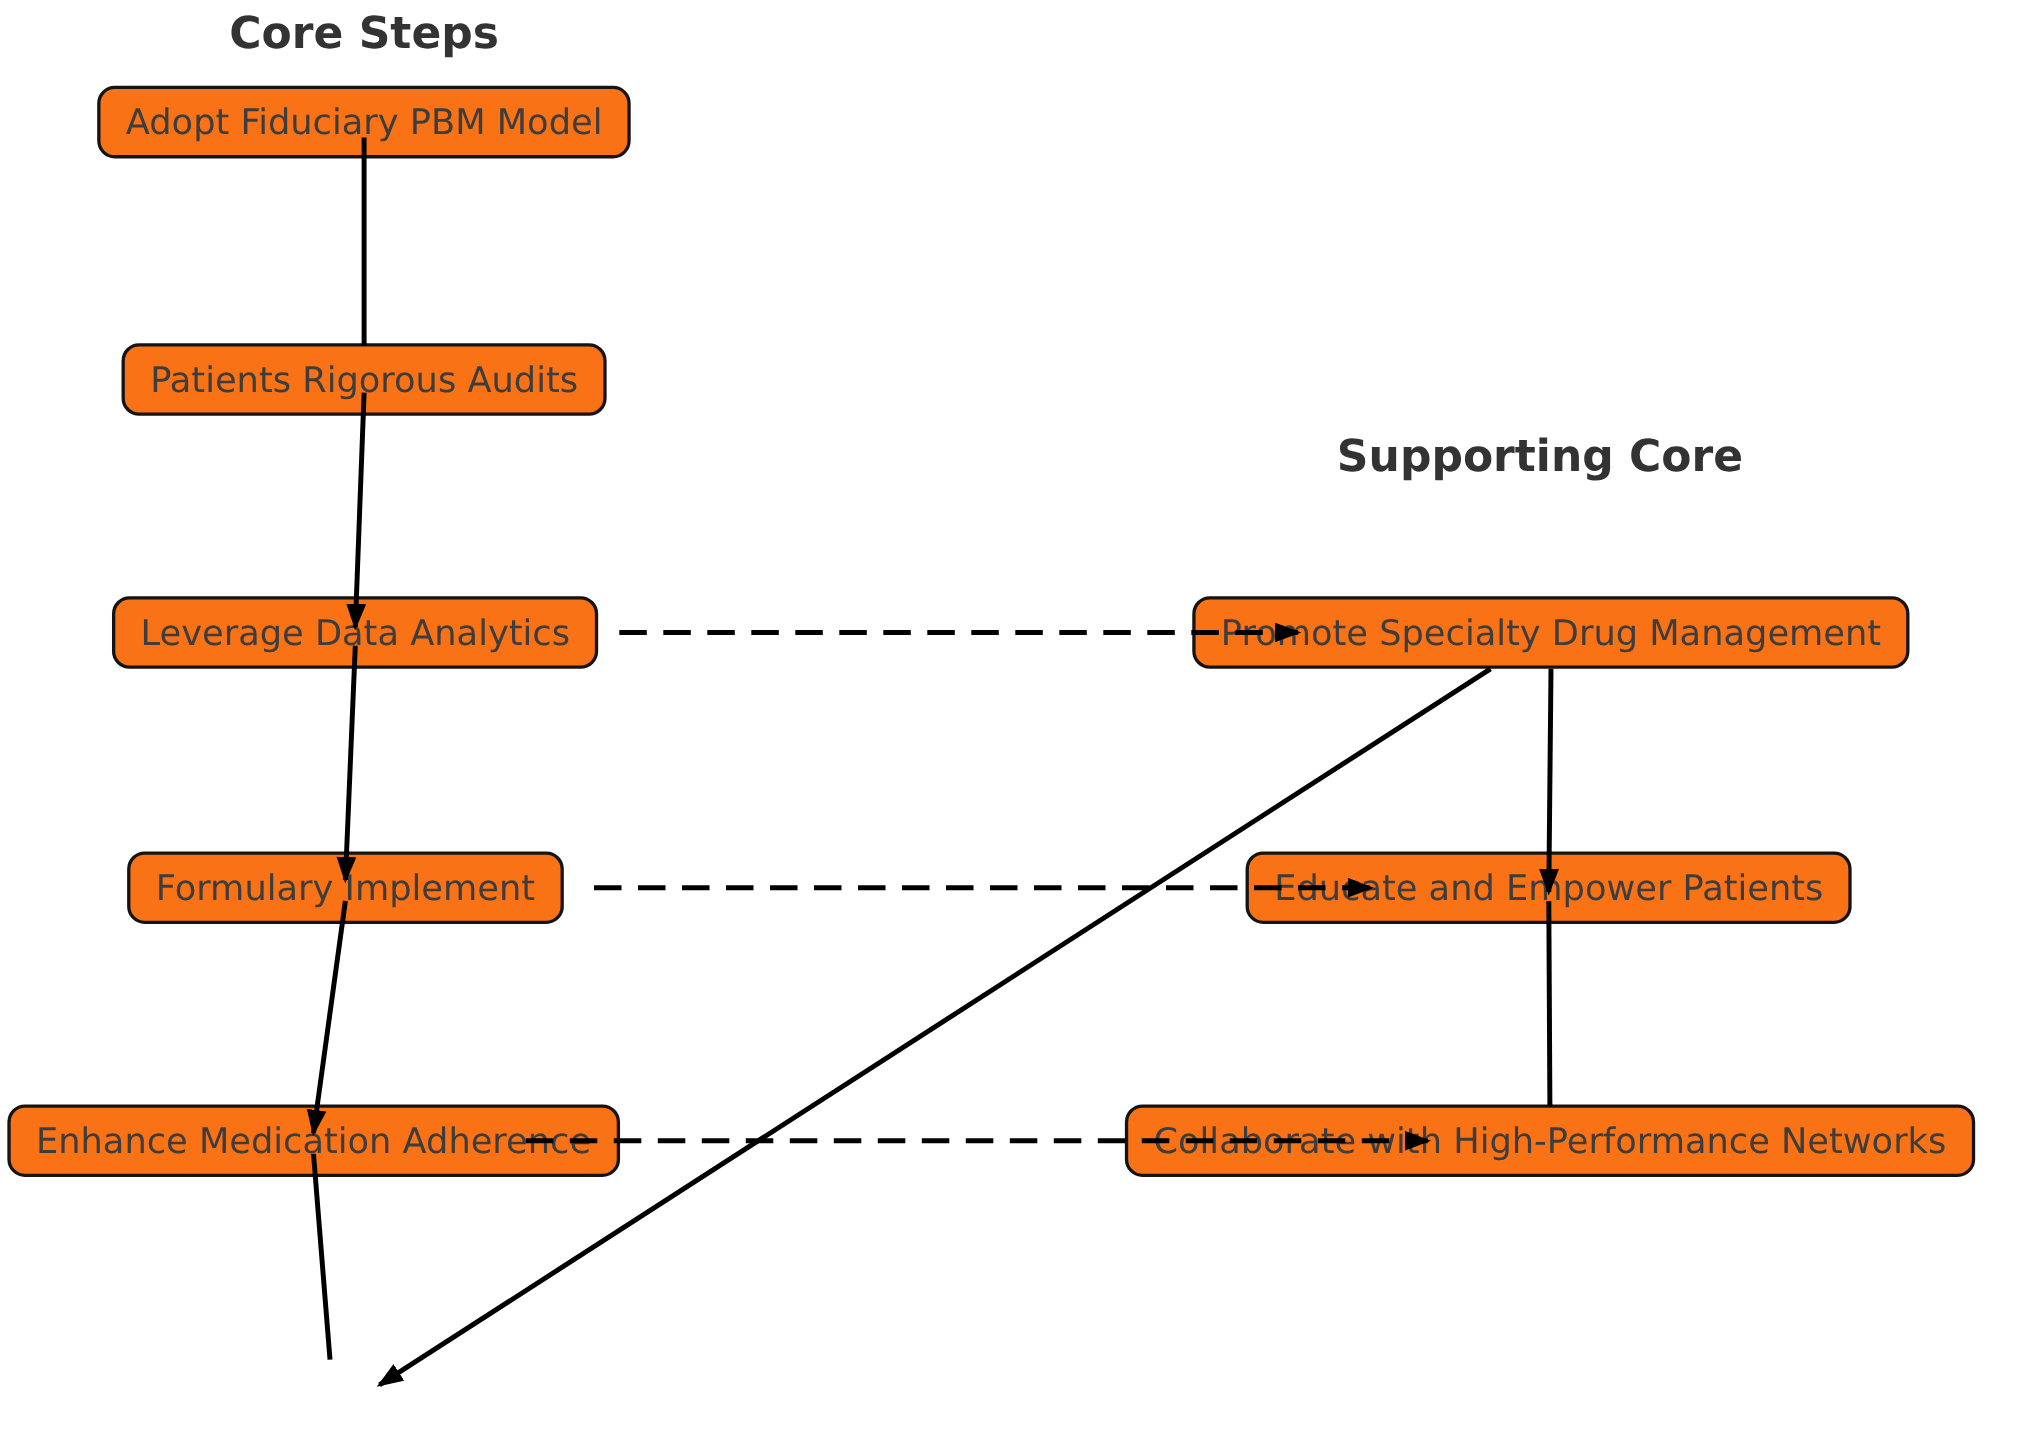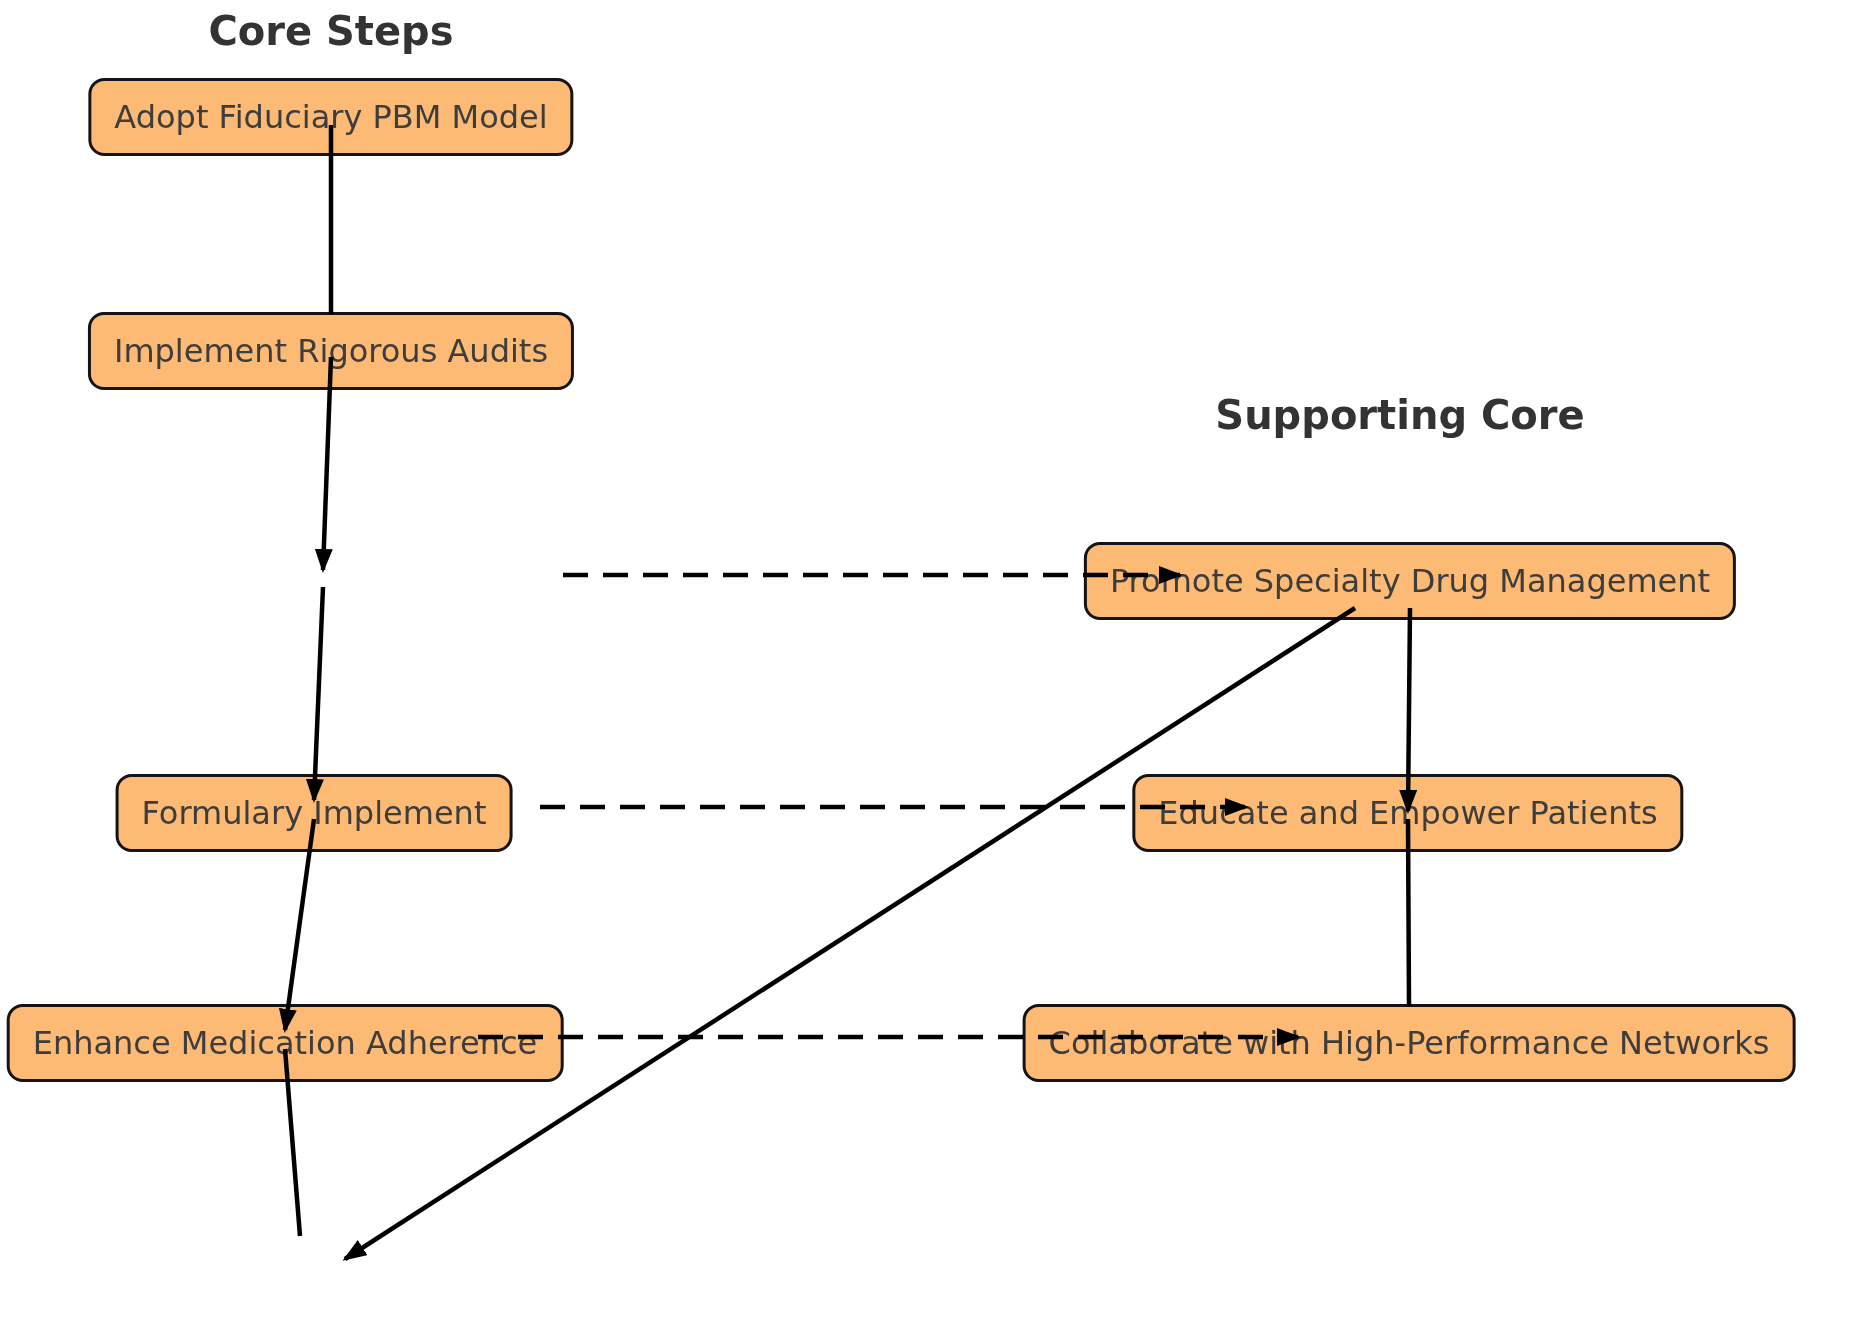--- a/index.html
+++ b/index.html
@@ -19,23 +19,23 @@
     transform: translateX(-50%);
     font-size: 40px;
     font-weight: bold;
     color: #333333;
     white-space: nowrap;
     z-index: 1;
   }
   .node {
     position: absolute;
     transform: translateX(-50%);
-    height: 78px;
+    height: 66px;
     box-sizing: border-box;
-    background: #fdba74;
+    background: #f97316;
     border: 3px solid #141414;
     border-radius: 16px;
     display: flex;
     align-items: center;
     justify-content: center;
     padding: 0 23px;
     font-size: 32px;
     color: #3d3d3d;
     white-space: nowrap;
     z-index: 1;
@@ -67,22 +67,23 @@
 <body>
 
 <div class="canvas">
 
   <div class="col-title" id="t-core">Core Steps</div>
 
   <div class="col-title" id="t-supporting">Supporting Core</div>
 
   <div class="node" id="n-adopt">Adopt Fiduciary PBM Model</div>
 
-  <div class="node" id="n-implement">Implement Rigorous Audits</div>
+  <div class="node" id="n-implement">Patients Rigorous Audits</div>
 
+  <div class="node" id="n-leverage">Leverage Data Analytics</div>
 
   <div class="node" id="n-formulary">Formulary Implement</div>
 
   <div class="node" id="n-enhance">Enhance Medication Adherence</div>
 
 
   <div class="node" id="n-promote">Promote Specialty Drug Management</div>
 
   <div class="node" id="n-educate">Educate and Empower Patients</div>
 

